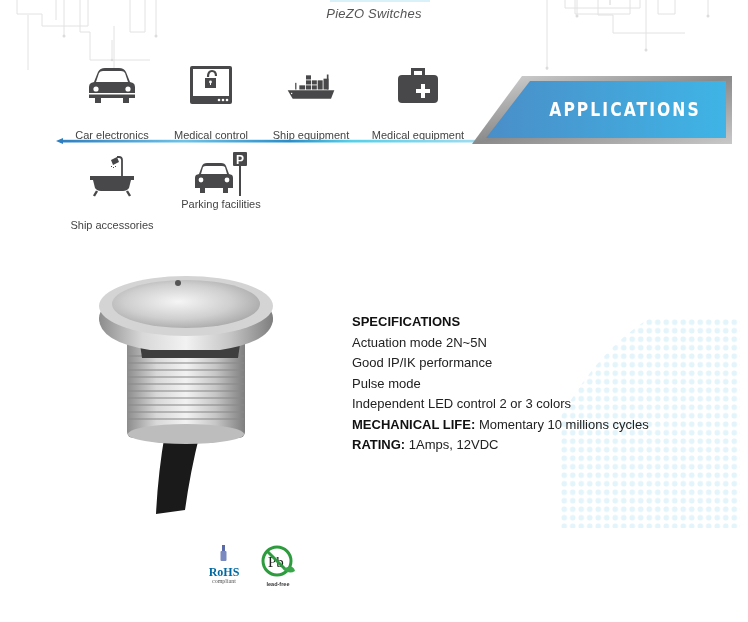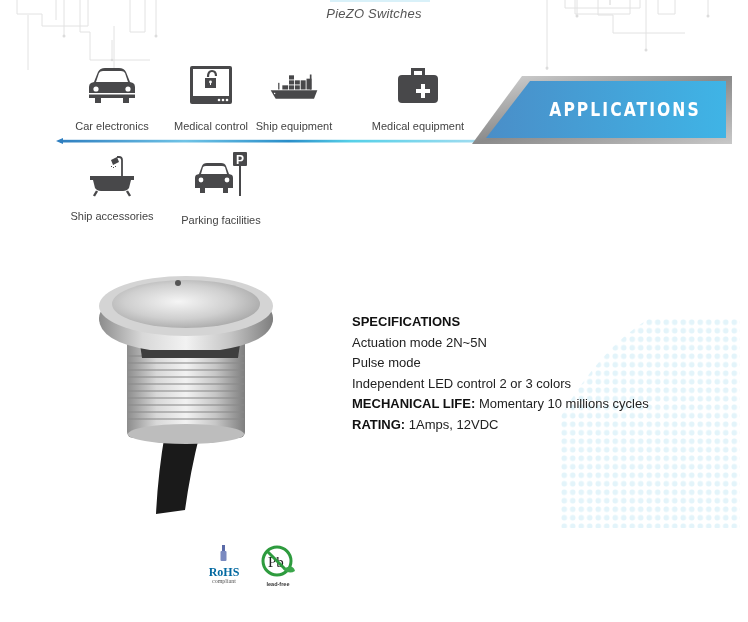--- a/index.html
+++ b/index.html
@@ -8,21 +8,21 @@
 
   .circuit { position: absolute; pointer-events: none; }
   .circuit line, .circuit polyline { stroke: #e2e2e2; stroke-width: 1; fill: none; }
   .circuit circle { fill: #dcdcdc; }
 
   .subtitle { position: absolute; left: 0; width: 748px; top: 6px; text-align: center; font-size: 13px; color: #555; letter-spacing: 0.2px; font-style: italic; }
   .top-cyan { position: absolute; left: 330px; top: 0; width: 100px; height: 2px; background: #bfe8f5; opacity: 0.6; }
 
   .app-item { position: absolute; text-align: center; }
   .app-item .icon { width: 50px; height: 42px; margin: 0 auto; display: block; }
-  .app-item .lbl { font-size: 11px; color: #444; white-space: nowrap; display: block; margin-top: 12px; }
+  .app-item .lbl { font-size: 11px; color: #444; white-space: nowrap; display: block; margin-top: 21px; }
 
   .arrow-line { position: absolute; left: 56px; top: 139px; width: 420px; height: 4px; }
 
   .banner { position: absolute; left: 472px; top: 74px; width: 262px; height: 72px; }
   .banner-text { position: absolute; left: 530px; top: 98px; width: 190px; text-align: center; color: #fff; font-size: 19px; font-weight: bold; letter-spacing: 2.5px; font-family: "DejaVu Sans", sans-serif; transform: scaleX(0.82); transform-origin: center; }
 
   .product { position: absolute; left: 90px; top: 258px; width: 200px; height: 262px; }
 
   .dots { position: absolute; left: 560px; top: 318px; width: 180px; height: 210px; }
 
@@ -88,21 +88,21 @@
     <rect x="19" y="12" width="11" height="10" fill="#48484a"></rect>
     <circle cx="24.5" cy="16" r="1.4" fill="#fff"></circle>
     <rect x="24" y="16" width="1" height="3" fill="#fff"></rect>
     <circle cx="33" cy="34" r="1.3" fill="#fff"></circle>
       <circle cx="37" cy="34" r="1.3" fill="#fff"></circle>
       <circle cx="41" cy="34" r="1.3" fill="#fff"></circle>
   </svg>
   <span class="lbl">Medical control</span>
 </div>
 
-<div class="app-item" style="left:244px;top:66px;width:100px;">
+<div class="app-item" style="left:261px;top:66px;width:100px;">
   <svg class="icon" viewBox="0 0 60 42">
     <rect x="11" y="16" width="1.5" height="8" fill="#48484a"></rect>
     <rect x="16" y="19" width="7" height="5" fill="#48484a"></rect>
     <rect x="24" y="19" width="6" height="5" fill="#48484a"></rect>
     <rect x="24" y="13" width="6" height="5" fill="#48484a"></rect>
     <rect x="24" y="7" width="6" height="5" fill="#48484a"></rect>
     <rect x="31" y="19" width="6" height="5" fill="#48484a"></rect>
     <rect x="31" y="13" width="6" height="5" fill="#48484a"></rect>
     <rect x="38" y="13" width="6" height="11" fill="#48484a"></rect>
     <rect x="45" y="11" width="6" height="13" fill="#48484a"></rect>
@@ -137,21 +137,21 @@
 
 <div class="app-item" style="left:171px;top:152px;width:100px;">
   <svg class="icon" viewBox="0 0 56 46" style="width:56px;height:46px;">
     <rect x="40" y="0" width="14" height="14" rx="1" fill="#48484a"></rect>
     <text x="43" y="12" font-size="12" font-weight="bold" fill="#fff" font-family="Liberation Sans, sans-serif">P</text>
     <rect x="46" y="14" width="2" height="30" fill="#48484a"></rect>
     <path d="M9 14 Q10 11 14 11 L28 11 Q32 11 33 14 L36 22 L39 23 Q40 24 40 26 L40 36 L35 36 L35 41 L30 41 L30 36 L12 36 L12 41 L7 41 L7 36 L2 36 L2 26 Q2 24 3 23 L6 22 Z M10 15 L8 22 L34 22 L32 15 Q31 14 29 14 L13 14 Q11 14 10 15 Z" fill="#48484a" fill-rule="evenodd"></path>
     <circle cx="8" cy="28" r="2.4" fill="#fff"></circle>
     <circle cx="34" cy="28" r="2.4" fill="#fff"></circle>
   </svg>
-  <span class="lbl" style="margin-top:16px;">Parking facilities</span>
+  <span class="lbl" style="margin-top:0;">Parking facilities</span>
 </div>
 
 <svg class="arrow-line" viewBox="0 0 420 4" preserveAspectRatio="none" style="height:6px;top:138px;">
   <defs>
     <linearGradient id="ag" x1="0" x2="1">
       <stop offset="0" stop-color="#2f7fc0"></stop>
       <stop offset="0.3" stop-color="#6fc3e6"></stop>
       <stop offset="0.55" stop-color="#2a8ec9"></stop>
       <stop offset="0.7" stop-color="#56d0e8"></stop>
       <stop offset="1" stop-color="#9fdcf0"></stop>
@@ -233,20 +233,21 @@
     <clipPath id="dc">
       <path d="M90 0 L180 0 L180 210 L0 210 L0 100 Q40 30 90 0 Z"></path>
     </clipPath>
   </defs>
   <rect x="0" y="0" width="180" height="210" fill="url(#dp)" clip-path="url(#dc)"></rect>
 </svg>
 
 <div class="specs">
   <div class="row"><b>SPECIFICATIONS</b></div>
   <div class="row">Actuation mode 2N~5N</div>
+  <div class="row">Good IP/IK performance</div>
   <div class="row">Pulse mode</div>
   <div class="row">Independent LED control 2 or 3 colors</div>
   <div class="row"><b>MECHANICAL LIFE:</b><span> Momentary 10 millions cycles</span></div>
   <div class="row"><b>RATING:</b><span> 1Amps, 12VDC</span></div>
 </div>
 
 <div class="cert" style="left:203px;top:545px;width:42px;height:38px;text-align:center;">
   <svg width="42" height="18" viewBox="0 0 42 18">
     <rect x="19" y="0" width="3" height="6" fill="#5a6aa8"></rect>
     <rect x="17.5" y="6" width="6" height="10" rx="1" fill="#7a8ac0"></rect>

